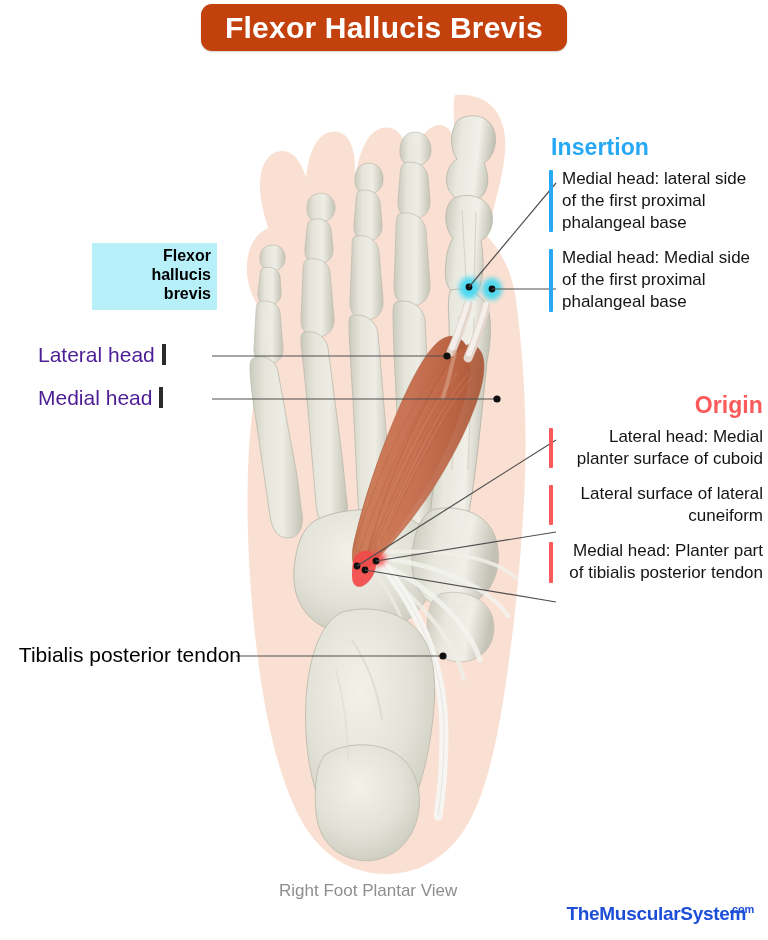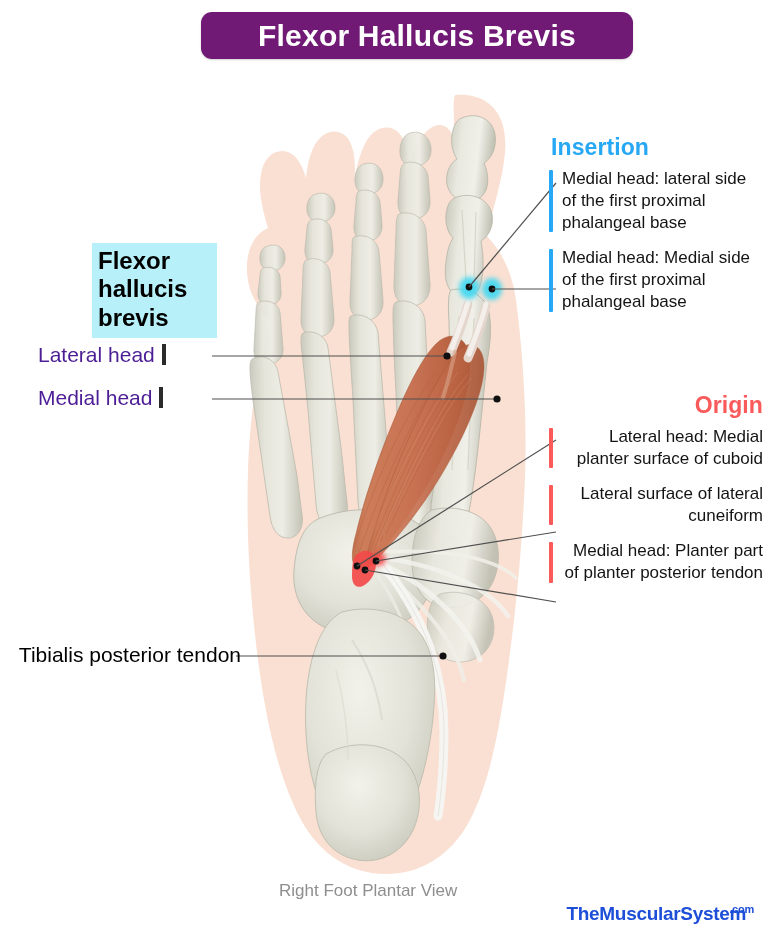--- a/index.html
+++ b/index.html
@@ -14,24 +14,24 @@
     position: relative;
     overflow: hidden;
     font-family: "Liberation Sans", sans-serif;
     color: #1b1b1b;
   }
 
   
   #title-bar {
     position: absolute;
     left: 201px;
-    top: 12px;
-    width: 432px;
+    top: 4px;
+    width: 366px;
     height: 47px;
-    background: #701a75;
+    background: #c2410c;
     border-radius: 11px;
     display: flex;
     align-items: center;
     justify-content: center;
     box-shadow: 0 1px 2px rgba(0,0,0,0.18);
   }
   #title-text {
     color: #ffffff;
     font-size: 30px;
     font-weight: bold;
@@ -50,23 +50,23 @@
   }
 
   
   #muscle-name-chip {
     position: absolute;
     left: 92px;
     top: 243px;
     width: 113px;
     padding: 4px 6px 6px 6px;
     background: #b8f0fa;
-    text-align: left;
+    text-align: right;
     line-height: 1.18;
-    font-size: 24px;
+    font-size: 16px;
     font-weight: bold;
     color: #000000;
   }
 
   .left-label {
     position: absolute;
     font-size: 21px;
     color: #4c1d95;
     white-space: nowrap;
     text-align: right;
@@ -485,21 +485,21 @@
 <div id="insertion-section">
   <div class="section-heading" id="insertion-heading">Insertion</div>
   <div class="bullet-item">Medial head: lateral side of the first proximal phalangeal base</div>
   <div class="bullet-item">Medial head: Medial side of the first proximal phalangeal base</div>
 </div>
 
 <div id="origin-section">
   <div class="section-heading" id="origin-heading">Origin</div>
   <div class="bullet-item">Lateral head: Medial planter surface of cuboid</div>
   <div class="bullet-item">Lateral surface of lateral cuneiform</div>
-  <div class="bullet-item">Medial head: Planter part of planter posterior tendon</div>
+  <div class="bullet-item">Medial head: Planter part of tibialis posterior tendon</div>
 </div>
 
 <div id="view-caption">Right Foot Plantar View</div>
 
 <div id="watermark">
   <span id="watermark-name">TheMuscularSystem</span>
   <span id="watermark-tld">.com</span>
 </div>
 
 </body></html>

